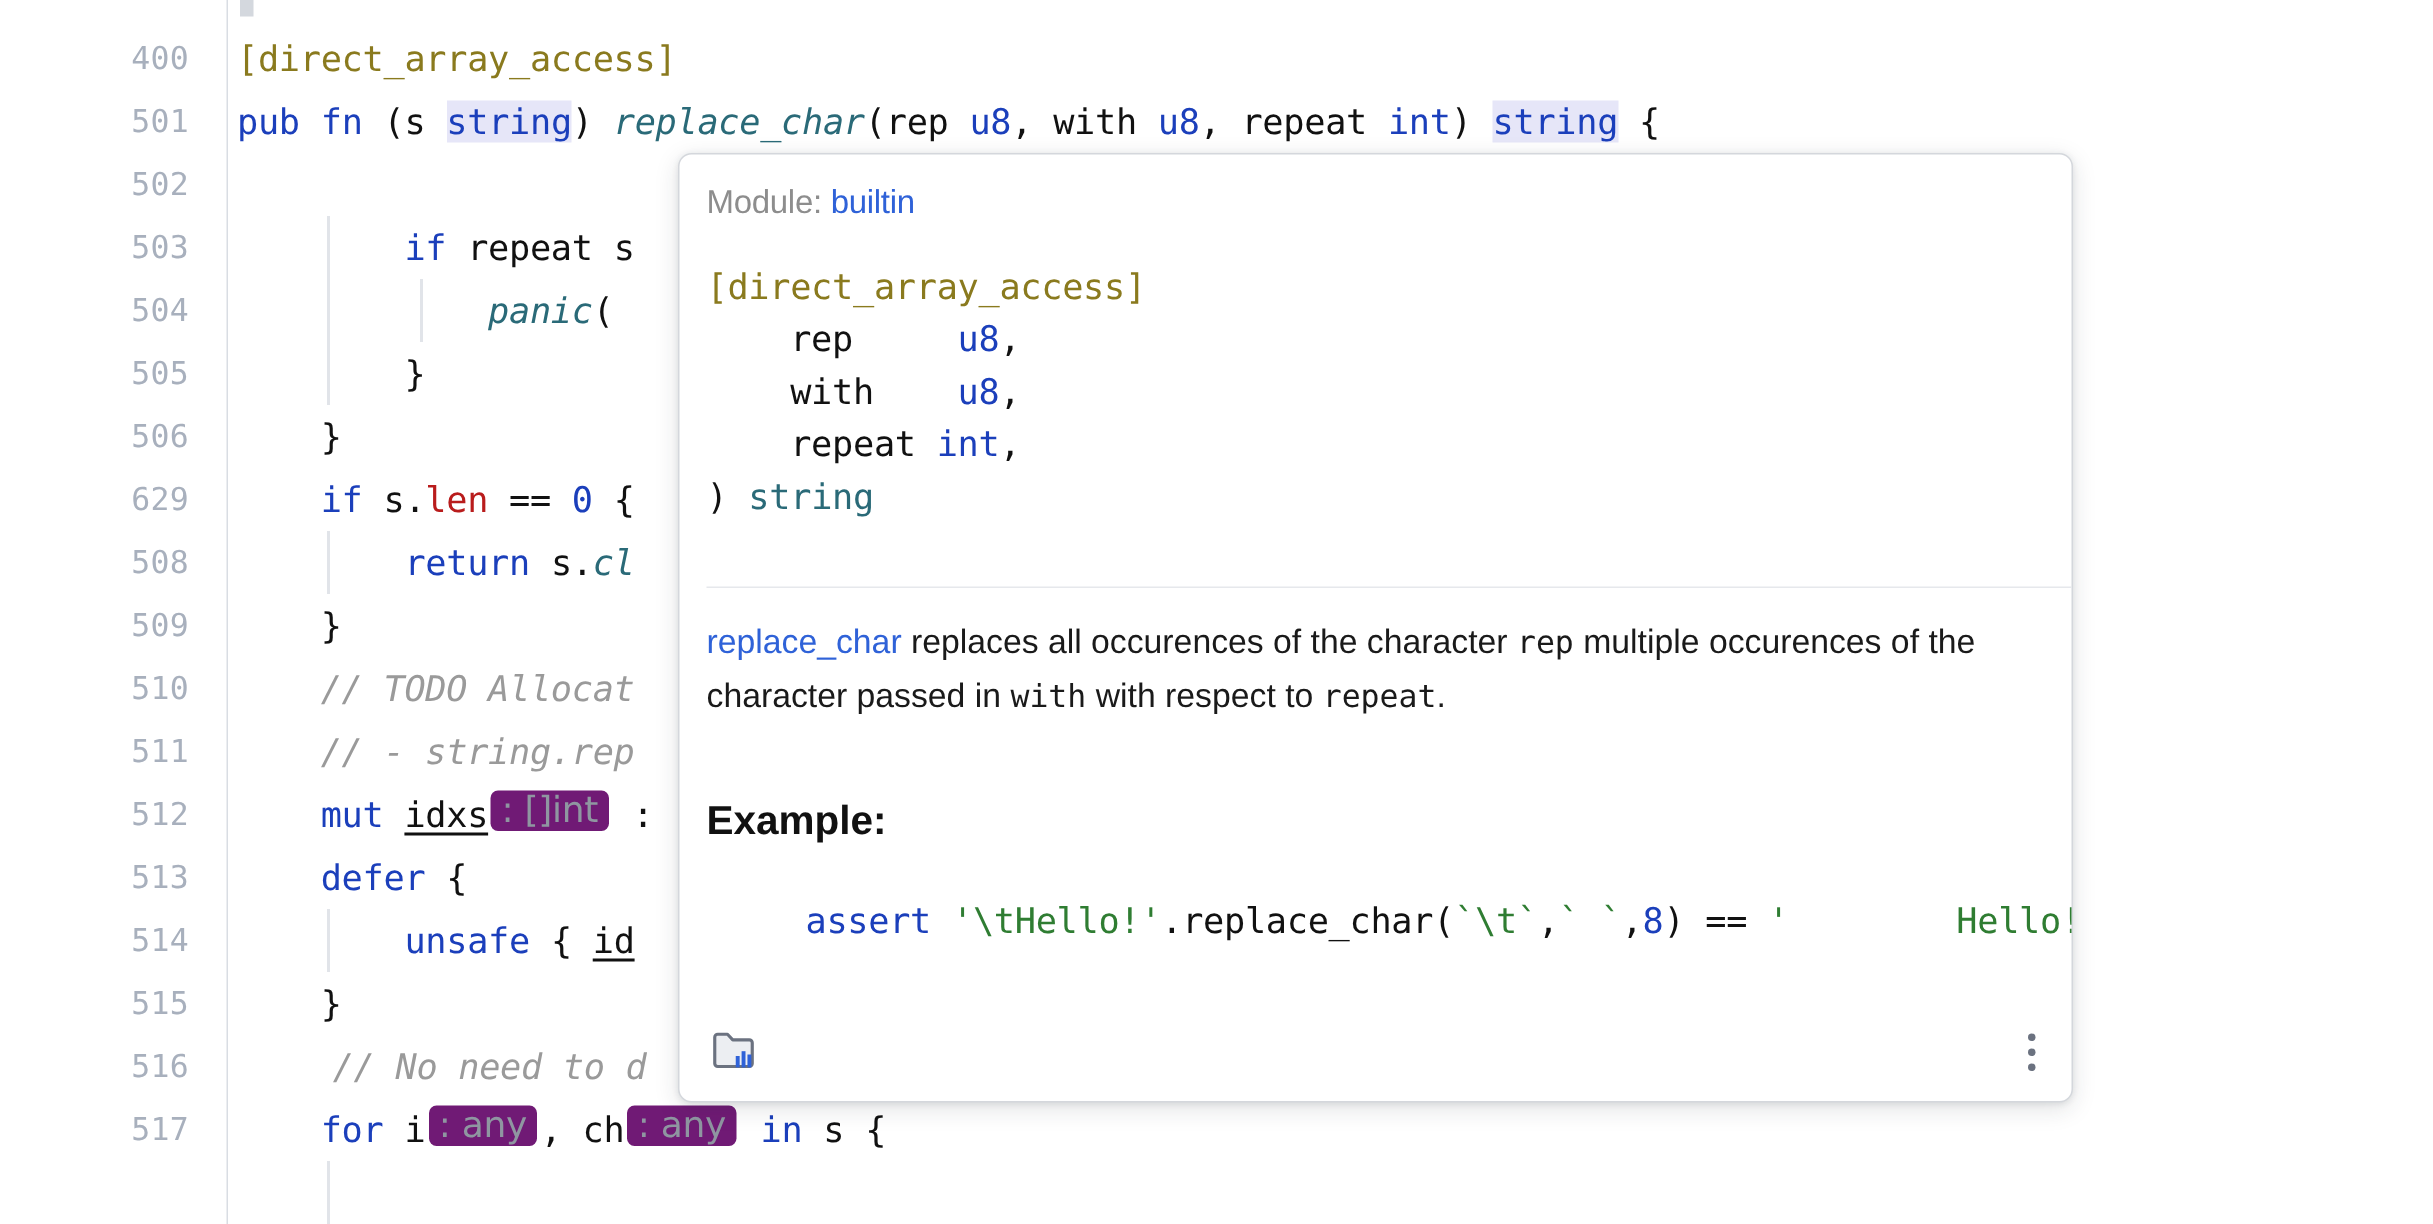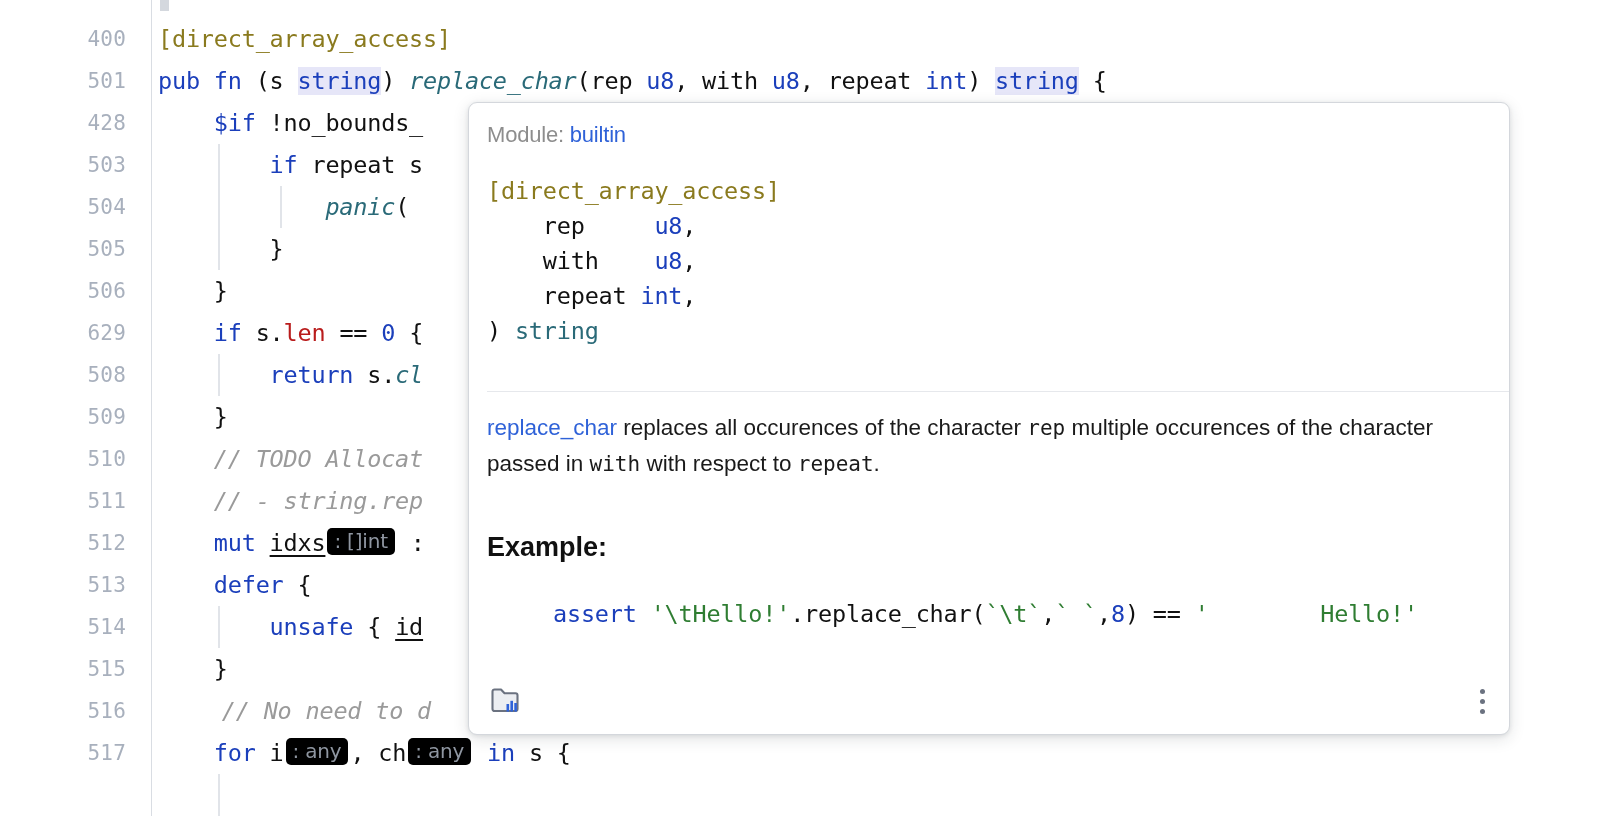--- a/index.html
+++ b/index.html
@@ -78,36 +78,36 @@
   .t-fn    { color: #2a6a78; font-style: italic; }
   .t-num   { color: #1b3fbb; }
   .t-prop  { color: #b91c1c; }
   .t-cmt   { color: #9a9a9a; font-style: italic; }
   .t-plain { color: #111111; }
   .hl      { background: #e6e6f8; }
   .uline   { text-decoration: underline; text-decoration-thickness: 2px; text-underline-offset: 4px; }
 
   .inlay {
     display: inline-block;
-    background: #000000;
+    background: #701a75;
     color: #8f96a1;
     border-radius: 5px;
     font-family: "DejaVu Sans", sans-serif;
-    font-size: 20px;
+    font-size: 24px;
     line-height: 27px;
     padding: 0 7px;
     vertical-align: 3px;
     margin: 0 2px;
   }
 
   
   #doc-popup {
     position: absolute;
-    left: 468px; top: 102px;
-    width: 1042px; height: 633px;
+    left: 452px; top: 102px;
+    width: 930px; height: 633px;
     background: #ffffff;
     border: 1px solid #d4d7dc;
     border-radius: 9px;
     box-shadow: 0 4px 16px rgba(30,35,45,0.13), 0 1px 4px rgba(30,35,45,0.10);
     overflow: hidden;
   }
   #doc-sig {
     position: relative;
     padding: 14px 0 0 18px;
     height: 288px;
@@ -204,21 +204,21 @@
   }
 </style>
 </head>
 <body>
 
 <div id="editor">
 
   <div id="gutter">
     <div class="lnum" style="top:18px">400</div>
     <div class="lnum" style="top:60px">501</div>
-    <div class="lnum" style="top:102px">428</div>
+    <div class="lnum" style="top:102px">502</div>
     <div class="lnum" style="top:144px">503</div>
     <div class="lnum" style="top:186px">504</div>
     <div class="lnum" style="top:228px">505</div>
     <div class="lnum" style="top:270px">506</div>
     <div class="lnum" style="top:312px">629</div>
     <div class="lnum" style="top:354px">508</div>
     <div class="lnum" style="top:396px">509</div>
     <div class="lnum" style="top:438px">510</div>
     <div class="lnum" style="top:480px">511</div>
     <div class="lnum" style="top:522px">512</div>
@@ -236,21 +236,20 @@
     <div class="indent-guide" style="left:66px;  top:144px; height:126px;"></div>
     <div class="indent-guide" style="left:128px; top:186px; height:42px;"></div>
     <div class="indent-guide" style="left:66px;  top:354px; height:42px;"></div>
     <div class="indent-guide" style="left:66px;  top:606px; height:42px;"></div>
     <div class="indent-guide" style="left:66px;  top:774px; height:42px;"></div>
 
     <div class="cline" style="top:18px; left:6px"><span class="t-attr">[direct_array_access]</span></div>
 
     <div class="cline" style="top:60px; left:6px"><span class="t-kw">pub</span> <span class="t-kw">fn</span> <span class="t-plain">(s </span><span class="t-kw hl">string</span><span class="t-plain">) </span><span class="t-fn">replace_char</span><span class="t-plain">(rep </span><span class="t-type">u8</span><span class="t-plain">, with </span><span class="t-type">u8</span><span class="t-plain">, repeat </span><span class="t-type">int</span><span class="t-plain">) </span><span class="t-kw hl">string</span><span class="t-plain"> {</span></div>
 
-    <div class="cline" style="top:102px; left:6px">    <span class="t-kw">$if</span> <span class="t-plain">!no_bounds_</span></div>
 
     <div class="cline" style="top:186px; left:6px">            <span class="t-fn">panic</span><span class="t-plain">(</span></div>
 
     <div class="cline" style="top:144px; left:6px">        <span class="t-kw">if</span> <span class="t-plain">repeat s</span></div>
 
     <div class="cline" style="top:228px; left:6px">        <span class="t-plain">}</span></div>
 
     <div class="cline" style="top:270px; left:6px">    <span class="t-plain">}</span></div>
 
     <div class="cline" style="top:312px; left:6px">    <span class="t-kw">if</span> <span class="t-plain">s.</span><span class="t-prop">len</span> <span class="t-plain">== </span><span class="t-num">0</span> <span class="t-plain">{</span></div>

